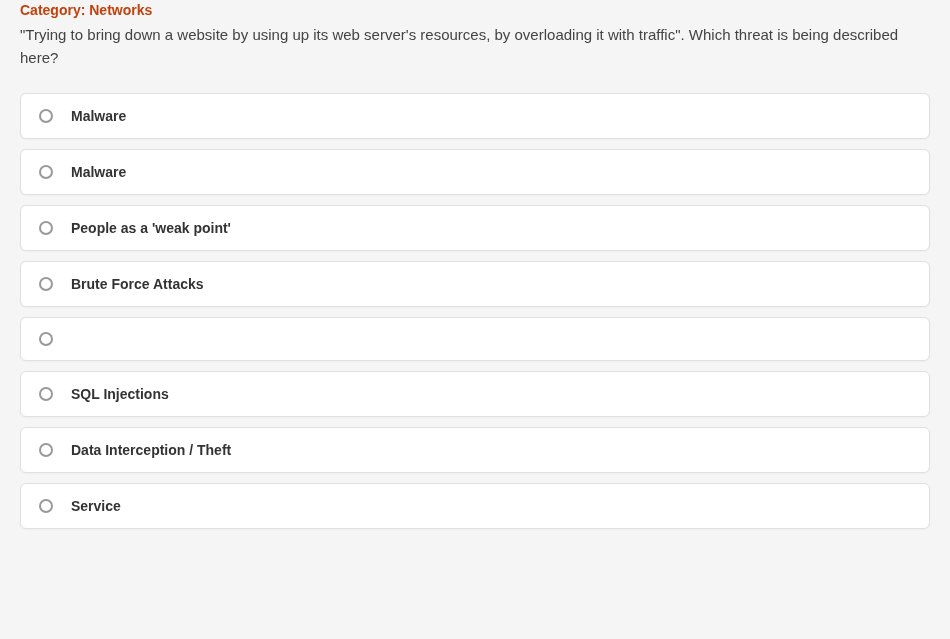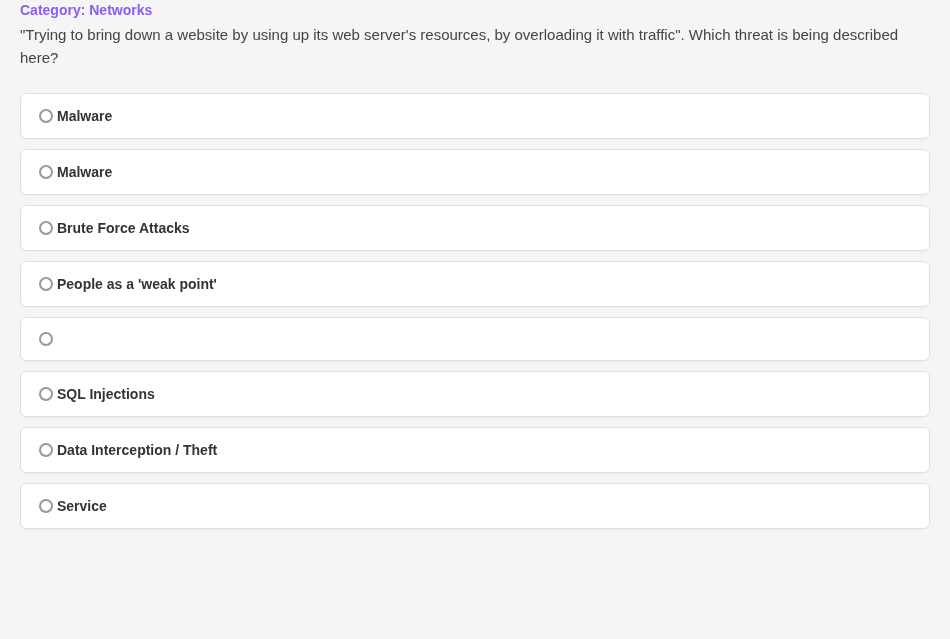--- a/index.html
+++ b/index.html
@@ -12,21 +12,21 @@
       background: #f5f5f5;
       color: #333;
       width: 950px;
       height: 639px;
       overflow: hidden;
       padding: 0 20px;
     }
     .category {
       font-size: 14px;
       font-weight: 600;
-      color: #8b5cf6;
+      color: #c2410c;
       margin-bottom: 6px;
       margin-top: 2px;
     }
     .question {
       font-size: 15px;
       color: #444;
       line-height: 1.5;
       margin-bottom: 24px;
       padding-right: 10px;
     }
@@ -35,21 +35,21 @@
       flex-direction: column;
       gap: 10px;
     }
     .option {
       background: #ffffff;
       border: 1px solid #e0e0e0;
       border-radius: 6px;
       padding: 14px 18px;
       display: flex;
       align-items: center;
-      gap: 4px;
+      gap: 18px;
       cursor: pointer;
       box-shadow: 0 1px 2px rgba(0,0,0,0.03);
     }
     .radio {
       width: 14px;
       height: 14px;
       border: 2px solid #999;
       border-radius: 50%;
       flex-shrink: 0;
     }
@@ -70,25 +70,25 @@
   <div class="option">
     <span class="radio"></span>
     <span class="option-label">Malware</span>
   </div>
   <div class="option">
     <span class="radio"></span>
     <span class="option-label">Malware</span>
   </div>
   <div class="option">
     <span class="radio"></span>
-    <span class="option-label">Brute Force Attacks</span>
+    <span class="option-label">People as a 'weak point'</span>
   </div>
   <div class="option">
     <span class="radio"></span>
-    <span class="option-label">People as a 'weak point'</span>
+    <span class="option-label">Brute Force Attacks</span>
   </div>
   <div class="option">
     <span class="radio"></span>
   </div>
   <div class="option">
     <span class="radio"></span>
     <span class="option-label">SQL Injections</span>
   </div>
   <div class="option">
     <span class="radio"></span>

